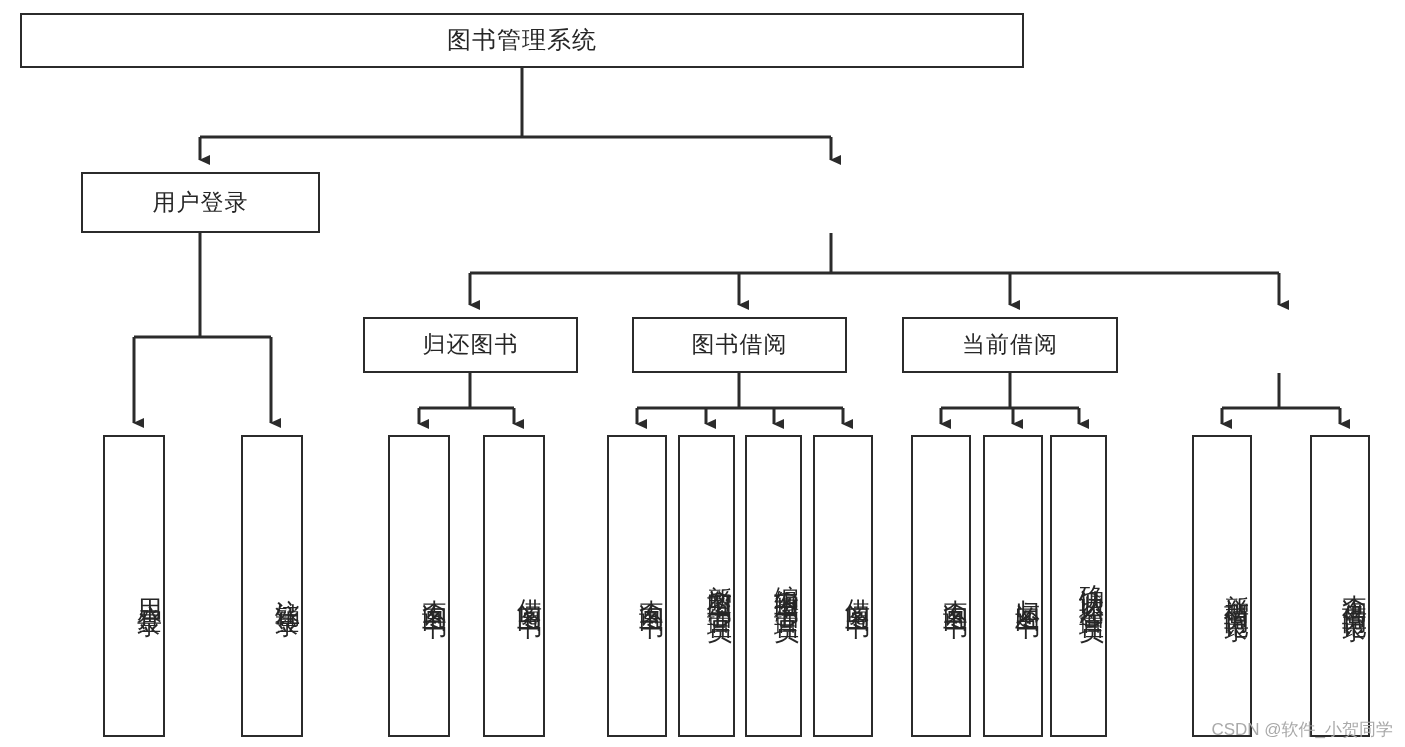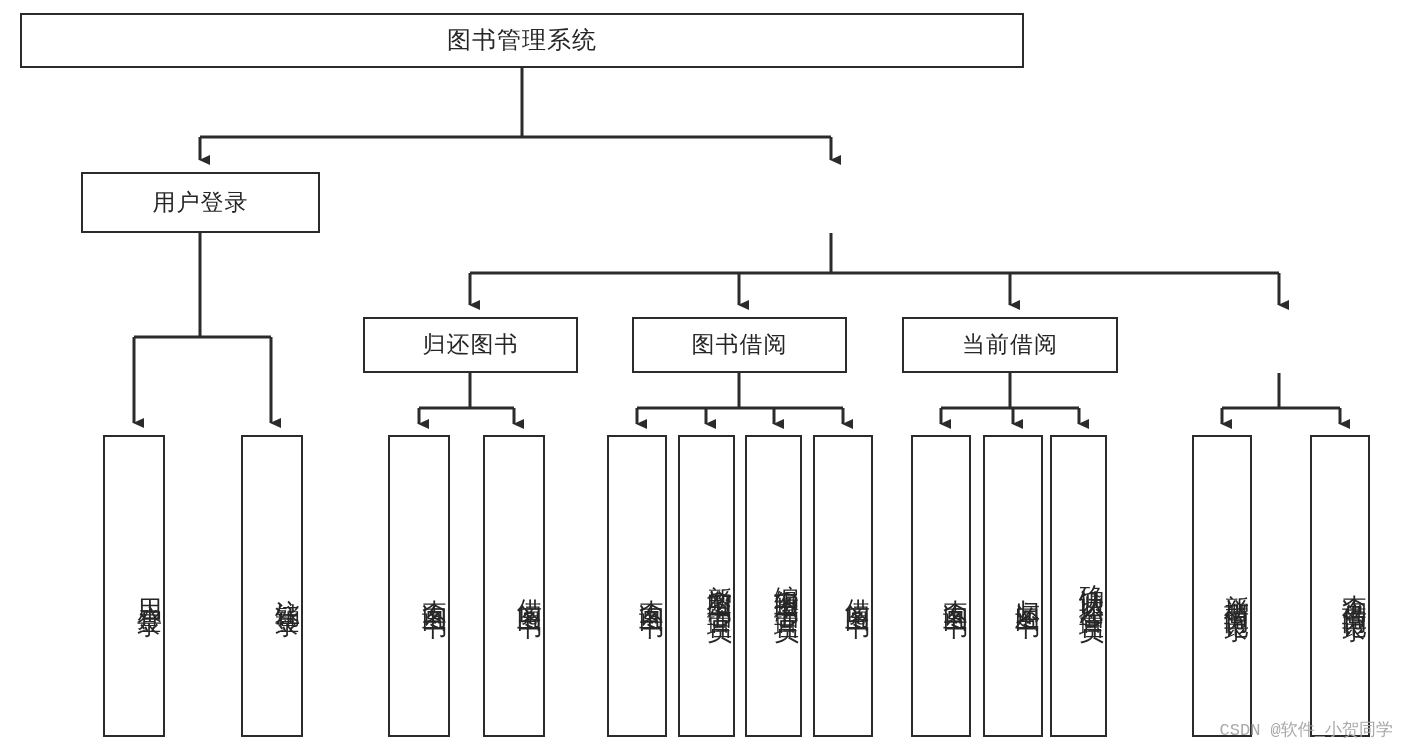--- a/index.html
+++ b/index.html
@@ -61,21 +61,21 @@
     white-space: nowrap;
   }
   .watermark {
     position: absolute;
     right: 12px;
     bottom: 6px;
     font-size: 17px;
     color: #a9a9a9;
     white-space: nowrap;
     z-index: 3;
-    font-family: Liberation Mono, monospace;
+    font-family: Liberation Sans, sans-serif;
   }
 </style>
 </head>
 <body>
 
 <div id="canvas">
 
   <svg class="wires" viewBox="0 0 1405 747" xmlns="http://www.w3.org/2000/svg">
     <defs>
       <marker id="arw" markerWidth="10" markerHeight="11" refX="5" refY="10" orient="auto" markerUnits="userSpaceOnUse">

